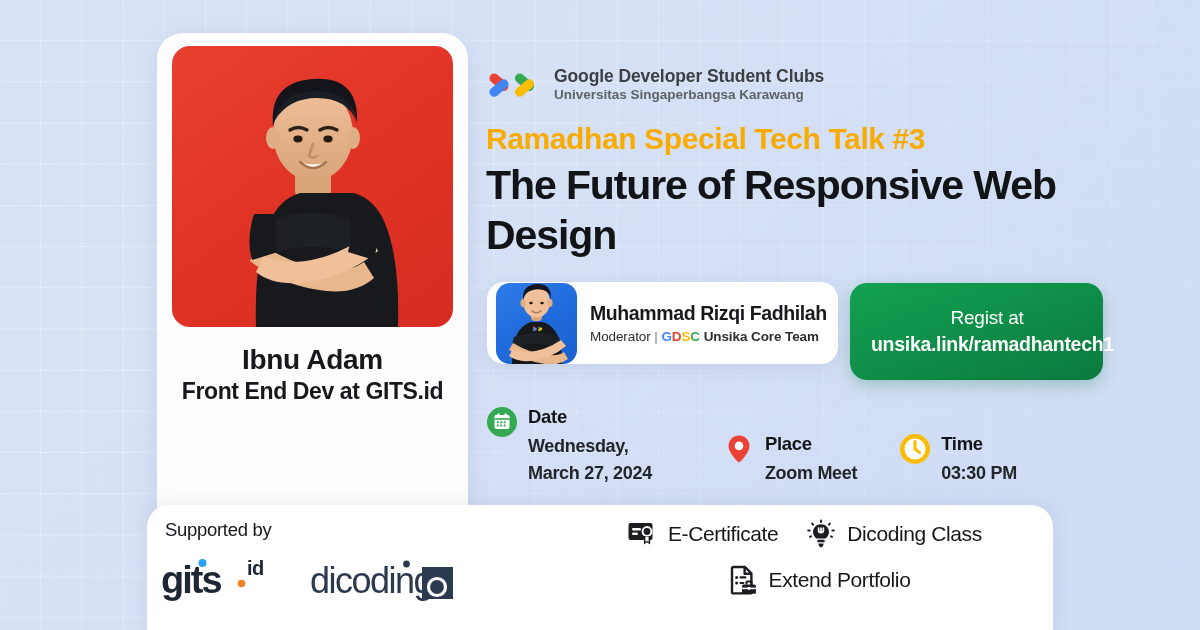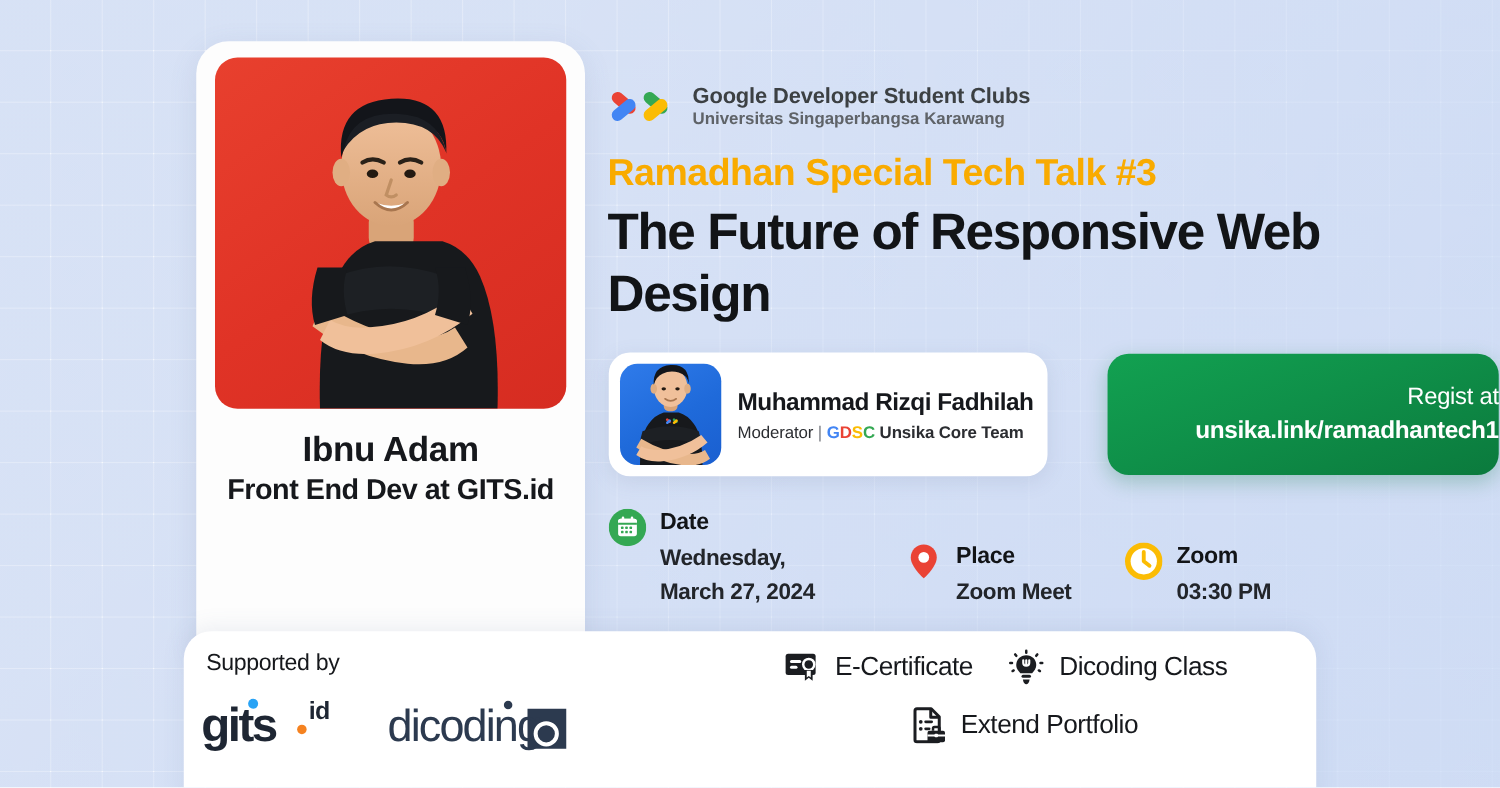--- a/index.html
+++ b/index.html
@@ -116,21 +116,21 @@
     color: #121417;
     letter-spacing: -1.1px;
   }
 
   
   .moderator-card {
     position: absolute;
     left: 487px;
     top: 282px;
     width: 351px;
-    height: 99px;
+    height: 82px;
     background: #ffffff;
     border-radius: 17px;
     box-shadow: 0 4px 16px rgba(90,110,150,0.13);
     display: flex;
     align-items: center;
     padding-left: 9px;
     box-sizing: border-box;
   }
   .moderator-avatar {
     width: 81px;
@@ -159,32 +159,31 @@
   .g-r { color: #ea4335; font-weight: 700; }
   .g-y { color: #fbbc04; font-weight: 700; }
   .g-g { color: #34a853; font-weight: 700; }
   .sep { color: #7a7d83; }
 
   
   .register-btn {
     position: absolute;
     left: 850px;
     top: 283px;
-    width: 313px;
+    width: 253px;
     height: 97px;
     border: none;
     border-radius: 17px;
     background: linear-gradient(160deg, #12a151 0%, #0f9049 45%, #0b7a3d 100%);
     box-shadow: 0 5px 16px rgba(16,120,64,0.28);
     color: #ffffff;
-    text-align: right;
+    text-align: center;
     padding: 0 0 0 21px;
     font-family: "Liberation Sans", sans-serif;
     cursor: pointer;
-    margin-left: 36px;
   }
   .register-label { font-size: 19px; font-weight: 400; letter-spacing: -0.2px; }
   .register-url { font-size: 19.5px; font-weight: 700; margin-top: 4px; letter-spacing: -0.3px; }
 
   
   .meta-row {
     position: absolute;
     left: 487px;
     top: 406px;
     display: flex;
@@ -409,21 +408,21 @@
 
     <div class="meta-gap-2"></div>
 
     <div class="meta-item">
       <svg class="meta-icon" viewBox="0 0 30 30">
         <circle cx="15" cy="15" r="15" fill="#fbbc04"></circle>
         <circle cx="15" cy="15" r="10.5" fill="#ffffff"></circle>
         <path d="M15 7.6 L15 15 L19.6 18.6" stroke="#fbbc04" stroke-width="3.1" fill="none" stroke-linecap="round" stroke-linejoin="round"></path>
       </svg>
       <div class="meta-text">
-        <div class="meta-label">Zoom</div>
+        <div class="meta-label">Time</div>
         <div class="meta-value">03:30 PM</div>
       </div>
     </div>
   </div>
 
   <div class="bottom-card">
     <div class="supported-label">Supported by</div>
 
     <div class="sponsor-row">
       <svg width="118" height="52" viewBox="0 0 118 52">

